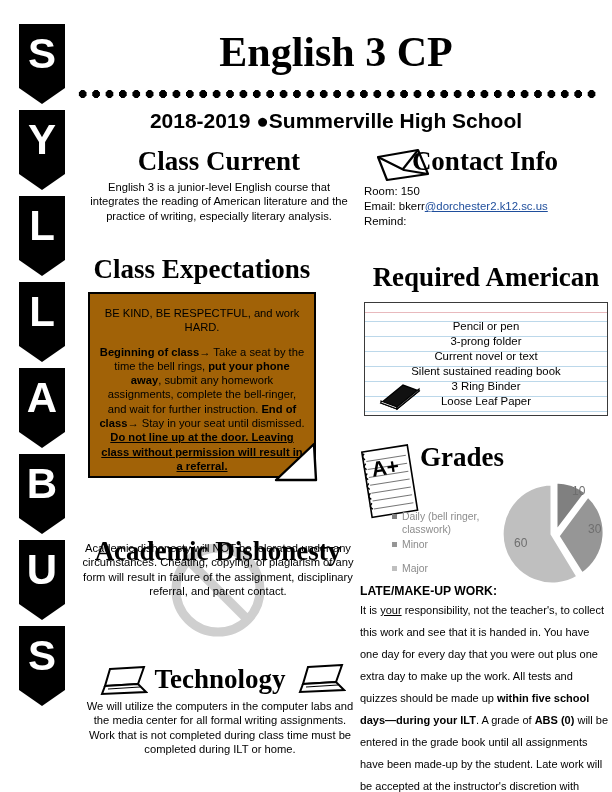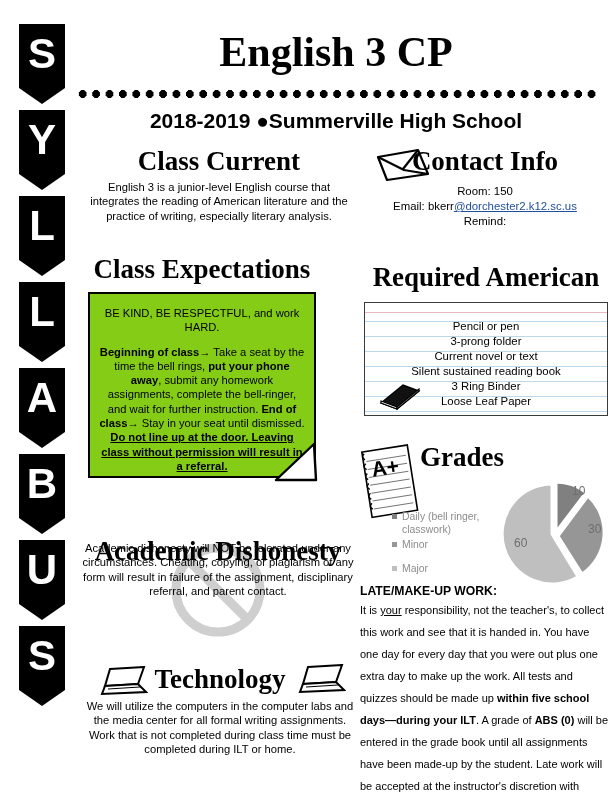--- a/index.html
+++ b/index.html
@@ -97,40 +97,39 @@
   }
   #contact-title {
     position: absolute; left: 0; top: 0; width: 242px;
     text-align: center;
   }
   #contact-lines { margin-top: 2px; }
   .contact-line {
     font-family: "Liberation Sans", sans-serif;
     font-size: 11.4px;
     line-height: 15px;
-    text-align: center;
     color: #000;
   }
   .email-link {
     color: #1f4e9c;
     text-decoration: underline;
   }
 
   
   #expectations-wrap { position: absolute; left: 88px; top: 254px; width: 228px; }
   #expectations-title {
     position: absolute; left: -10px; top: 0; width: 248px;
     z-index: 3;
     pointer-events: none;
   }
   #expectations-box {
     position: absolute; left: 0; top: 38px;
     width: 228px; height: 186px;
     border: 2.5px solid #000;
-    background: #84cc16;
+    background: #a16207;
     padding: 6px 9px;
     z-index: 1;
   }
   #expectations-box .body-text { font-size: 11.2px; line-height: 14.3px; }
   #exp-line1 { margin-top: 6px; }
   #exp-para2 { margin-top: 10px; }
   .ul-bold { font-weight: bold; text-decoration: underline; }
   .b { font-weight: bold; }
   
   #fold-corner {

